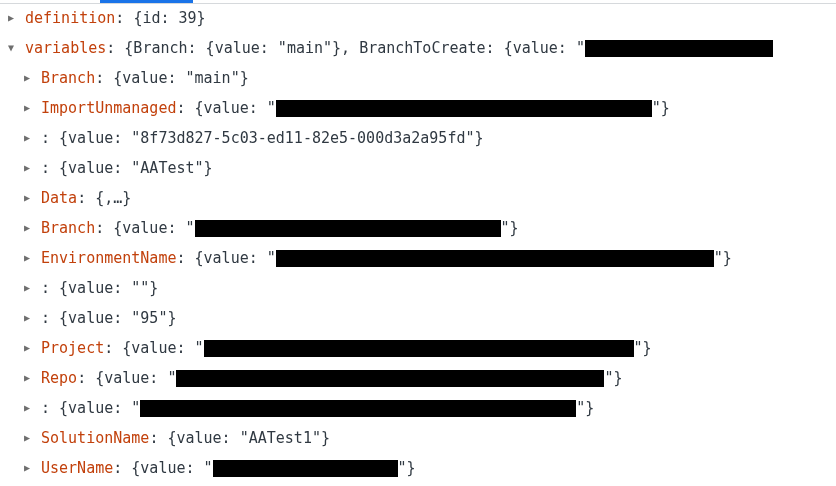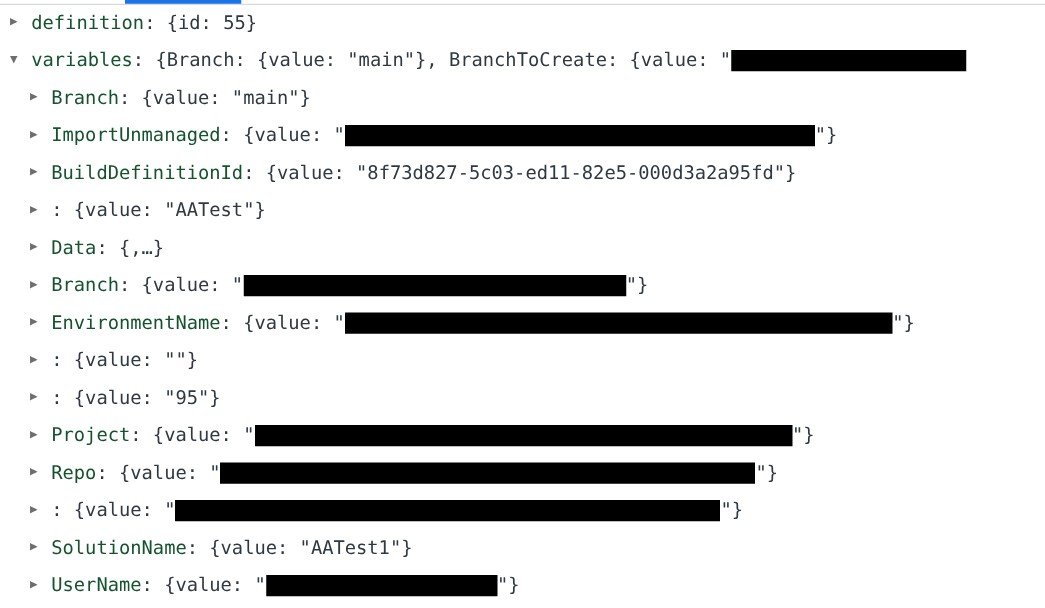--- a/index.html
+++ b/index.html
@@ -12,40 +12,40 @@
     .tab-indicator { position: absolute; left: 100px; top: 0; width: 93px; height: 3px; background: #1a73e8; }
     .tree { position: absolute; left: 0; top: 4px; right: 0; }
     .row {
       position: absolute; height: 24px; line-height: 24px; white-space: nowrap;
       display: flex; align-items: center;
     }
     .arrow {
       display: inline-block; width: 14px; font-size: 10px; color: #6e6e6e;
       text-align: left; margin-right: 3px; line-height: 24px;
     }
-    .key { color: #14532d; }
+    .key { color: #c2410c; }
     .punct { color: #303942; }
     .val { color: #303942; white-space: pre; }
     .redact { display: inline-block; background: #000; height: 17px; vertical-align: middle; }
     .row-item { cursor: pointer; }
   </style>
 </head>
 <body>
 
 <div class="topbar">
   <div class="tab-indicator"></div>
 </div>
 
 <div class="tree">
 
   <div class="row row-item" style="left:8px; top:2px;">
     <span class="arrow">▶</span>
     <span class="key">definition</span>
       <span class="punct">:&nbsp;</span>
-      <span class="val">{id: 55}</span>
+      <span class="val">{id: 39}</span>
   </div>
 
   <div class="row row-item" style="left:8px; top:32px;">
     <span class="arrow">▼</span>
     <span class="key">variables</span>
       <span class="punct">:&nbsp;</span>
       <span class="val">{Branch: {value: "main"}, BranchToCreate: {value: "</span>
       <span class="redact" style="width:188px;"></span>
   </div>
 
@@ -60,21 +60,20 @@
     <span class="arrow">▶</span>
     <span class="key">ImportUnmanaged</span>
       <span class="punct">:&nbsp;</span>
       <span class="val">{value: "</span>
       <span class="redact" style="width:376px;"></span>
       <span class="val">"}</span>
   </div>
 
   <div class="row row-item" style="left:24px; top:122px;">
     <span class="arrow">▶</span>
-    <span class="key">BuildDefinitionId</span>
       <span class="punct">:&nbsp;</span>
       <span class="val">{value: "8f73d827-5c03-ed11-82e5-000d3a2a95fd"}</span>
   </div>
 
   <div class="row row-item" style="left:24px; top:152px;">
     <span class="arrow">▶</span>
       <span class="punct">:&nbsp;</span>
       <span class="val">{value: "AATest"}</span>
   </div>
 

